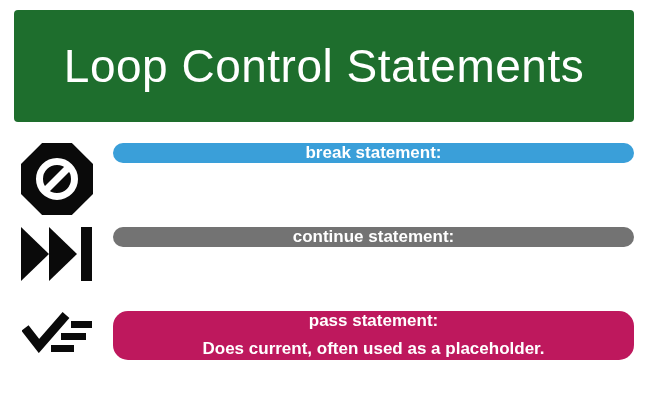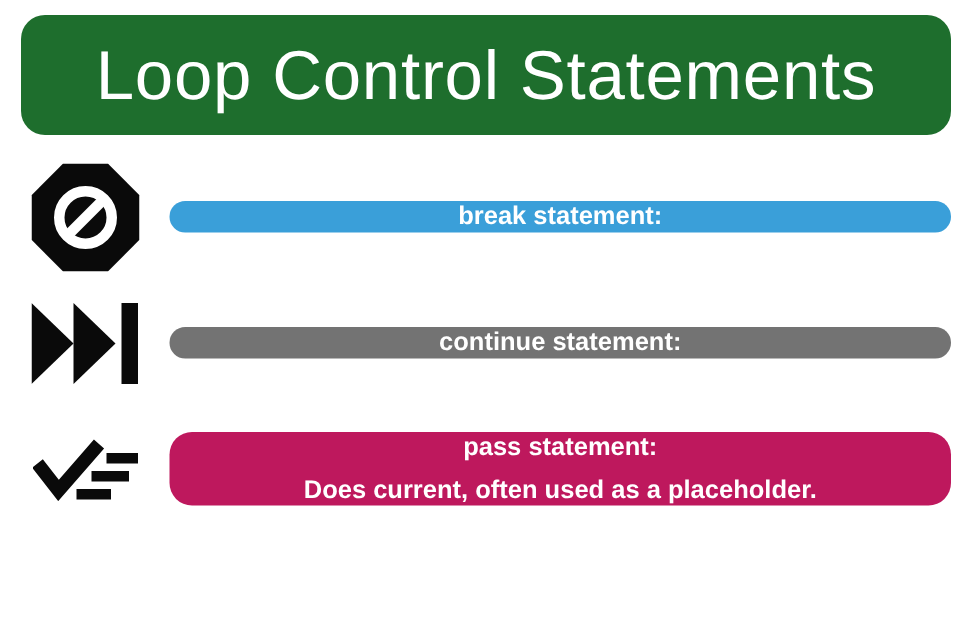--- a/index.html
+++ b/index.html
@@ -4,35 +4,35 @@
 <style>
   * { margin: 0; padding: 0; box-sizing: border-box; }
   html, body {
     width: 647px; height: 417px;
     background: #ffffff;
     font-family: "Liberation Sans", sans-serif;
     overflow: hidden;
   }
   .header {
     margin: 10px 13px 0 14px;
-    height: 80px;
-    border-radius: 16px;
+    height: 112px;
+    border-radius: 4px;
     display: flex;
     align-items: center;
     justify-content: center;
     color: #ffffff;
     font-size: 46px;
     font-weight: 500;
     letter-spacing: 0.5px;
     white-space: nowrap;
   }
   .rows { margin-top: 21px; }
   .row {
     display: flex;
-    align-items: center;
+    align-items: flex-start;
     height: 67px;
     margin: 0 13px 17px 0;
   }
   .icon-cell {
     flex: 0 0 113px;
     display: flex;
     align-items: center;
     justify-content: center;
     color: #0a0a0a;
   }

